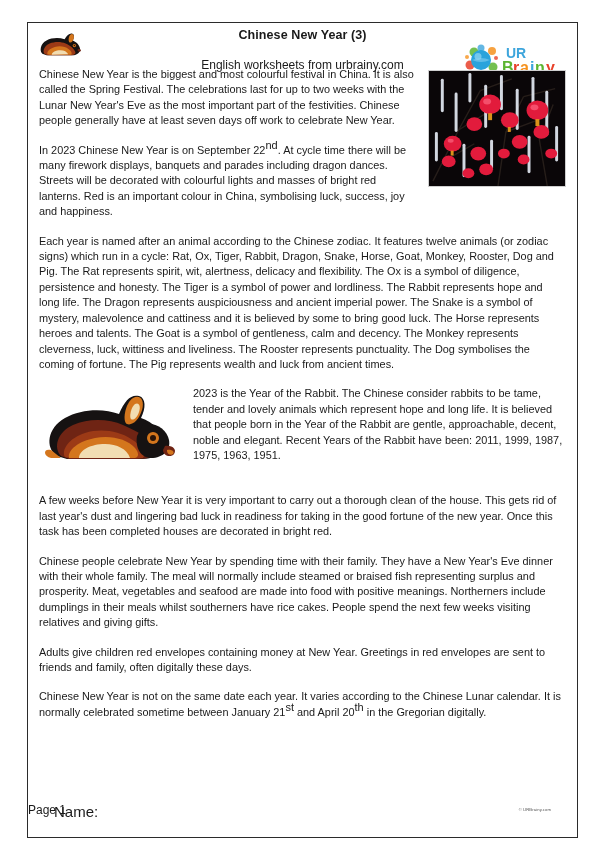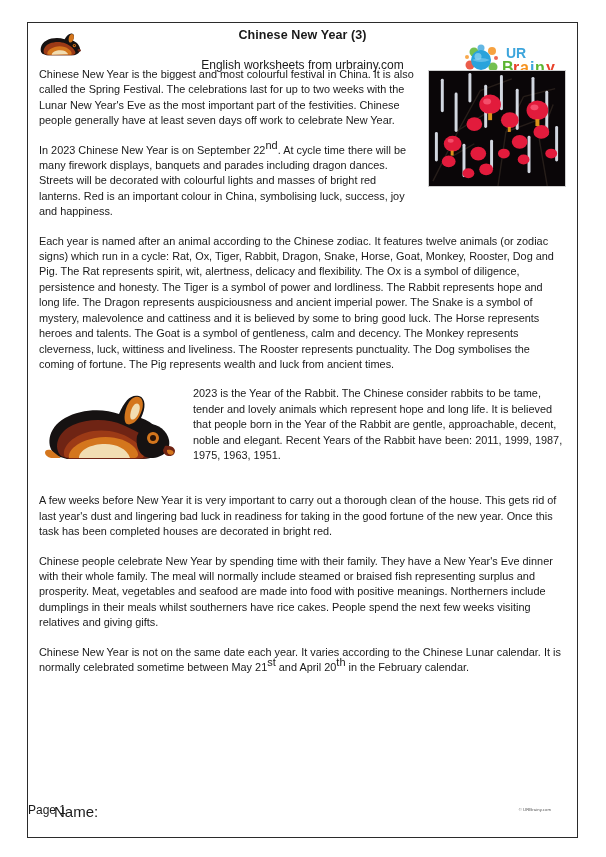--- a/index.html
+++ b/index.html
@@ -269,22 +269,23 @@
           <path d="M128 62 C133 61 136 64 134 66 C132 68 128 66 128 63 Z" fill="#d4761d"></path>
         </svg>
       </span>
       <p class="para">2023 is the Year of the Rabbit. The Chinese consider rabbits to be tame, tender and lovely animals which represent hope and long life. It is believed that people born in the Year of the Rabbit are gentle, approachable, decent, noble and elegant. Recent Years of the Rabbit have been: 2011, 1999, 1987, 1975, 1963, 1951.</p>
     </div>
 
     <p class="para">A few weeks before New Year it is very important to carry out a thorough clean of the house. This gets rid of last year's dust and lingering bad luck in readiness for taking in the good fortune of the new year. Once this task has been completed houses are decorated in bright red.</p>
 
     <p class="para">Chinese people celebrate New Year by spending time with their family. They have a New Year's Eve dinner with their whole family. The meal will normally include steamed or braised fish representing surplus and prosperity. Meat, vegetables and seafood are made into food with positive meanings. Northerners include dumplings in their meals whilst southerners have rice cakes. People spend the next few weeks visiting relatives and giving gifts.</p>
 
-
-    <p class="para"><span>Chinese New Year is not on the same date each year. It varies according to the Chinese Lunar calendar. It is normally celebrated sometime between May 21</span><sup>st</sup><span> and April 20</span><sup>th</sup><span> in the February calendar.</span></p>
+    <p class="para">Adults give children red envelopes containing money at New Year. Greetings in red envelopes are sent to friends and family, often digitally these days.</p>
+
+    <p class="para"><span>Chinese New Year is not on the same date each year. It varies according to the Chinese Lunar calendar. It is normally celebrated sometime between January 21</span><sup>st</sup><span> and April 20</span><sup>th</sup><span> in the Gregorian digitally.</span></p>
 
   </div>
 
   <div class="footer">
     <span class="footer-name">Name:</span>
     <span class="footer-page">Page 1</span>
     <span class="footer-copy">© URBrainy.com</span>
   </div>
 
 </div>

